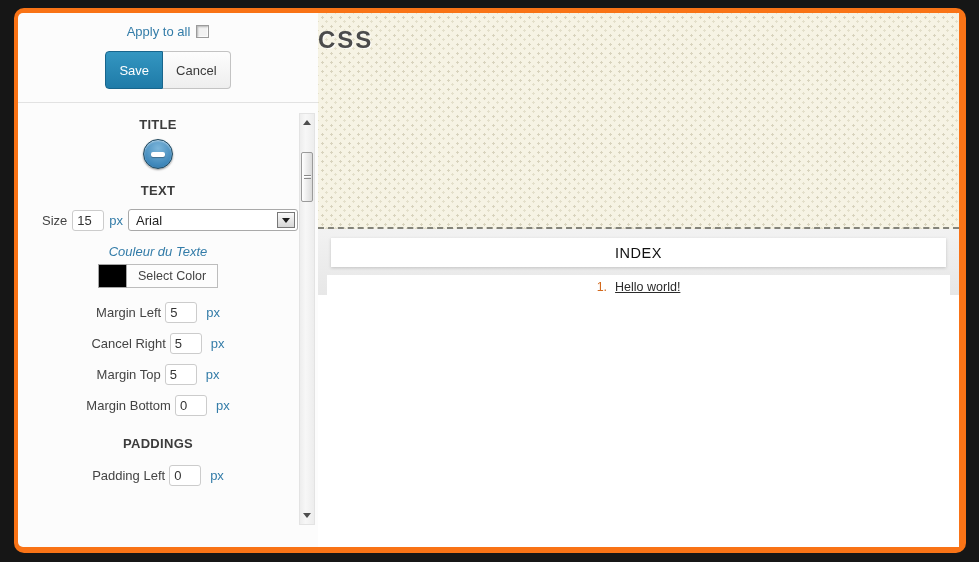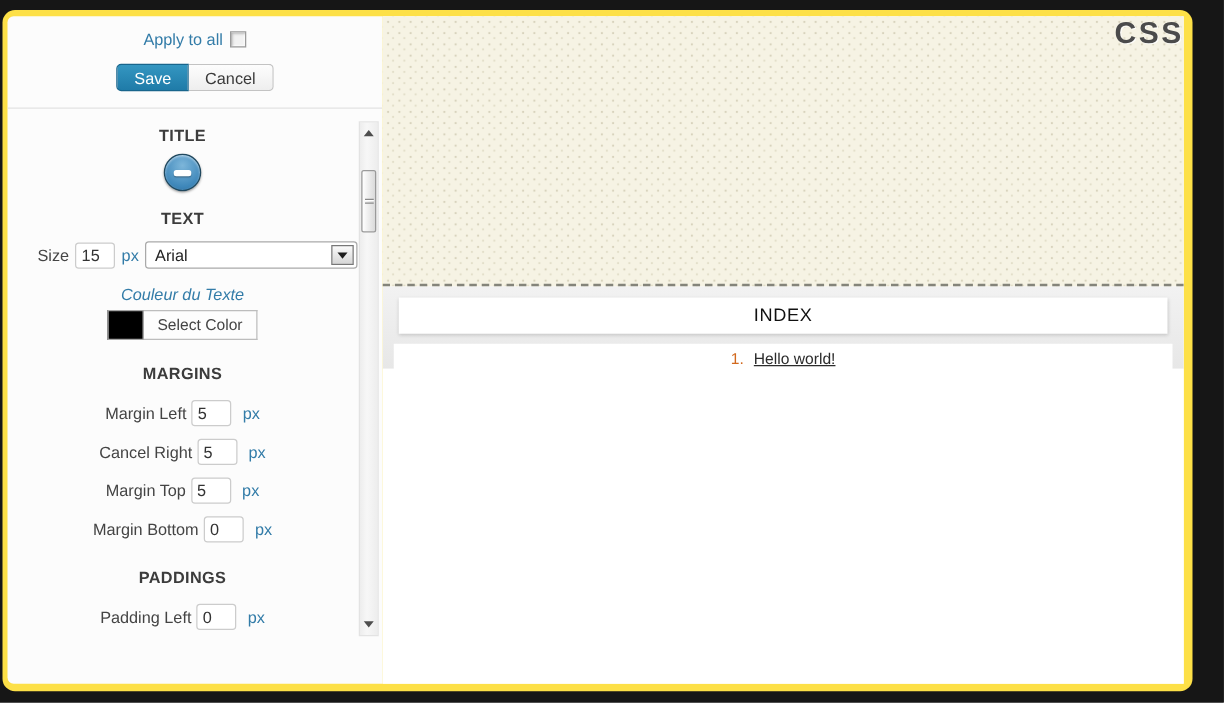--- a/index.html
+++ b/index.html
@@ -1,27 +1,27 @@
 <!DOCTYPE html>
 <html style="--accent: #337ca8; --num-orange: #d2691e; --swatch-black: #000000;"><head>
 <meta charset="utf-8">
 <style>
   * { margin:0; padding:0; box-sizing:border-box; }
   html,body { width:979px; height:562px; background:#161616; font-family:"Liberation Sans", sans-serif; overflow:hidden; }
 
-  .window { position:absolute; left:2px; top:8px; width:952px; height:545px;
-    background:#fde047; border-radius:10px; padding:5px 7px 6px 4px; display:flex; }
+  .window { position:absolute; left:14px; top:8px; width:952px; height:545px;
+    background:#f97316; border-radius:10px; padding:5px 7px 6px 4px; display:flex; }
 
   
   .panel { width:300px; background:#fcfcfc; border-radius:5px 0 0 5px; position:relative; overflow:hidden; }
   .apply-row { margin-top:11px; text-align:center; font-size:13px; color:var(--accent); display:flex; justify-content:center; align-items:center; gap:6px; }
   .checkbox { width:13px; height:13px; background:#f2f2f2; border:1px solid #9b9b9b;
     box-shadow: inset 1px 1px 2px rgba(0,0,0,.25), inset -1px -1px 1px #fff; display:inline-block; }
   .btn-row { margin-top:12px; display:flex; justify-content:center; }
-  .btn { font-size:13px; height:22px; padding:0 13px; border:1px solid #c3c3c3; background:linear-gradient(#fdfdfd,#eee); color:#3a3a3a; cursor:pointer; font-family:"Liberation Sans",sans-serif; }
+  .btn { font-size:13px; height:38px; padding:0 13px; border:1px solid #c3c3c3; background:linear-gradient(#fdfdfd,#eee); color:#3a3a3a; cursor:pointer; font-family:"Liberation Sans",sans-serif; }
   .btn.save { background:linear-gradient(#3496c1,#1f7ba8); border-color:#18658c; color:#fff; border-radius:4px 0 0 4px; }
   .btn.cancel { border-radius:0 4px 4px 0; border-left:none; }
   .divider { margin-top:13px; border-top:1px solid #e2e2e2; }
 
   .scroll-region { position:relative; height:424px; overflow:hidden; }
   .scroll-content { padding-right:20px; }
   .sec-header { margin-top:14px; text-align:center; font-size:13px; font-weight:bold; color:#3c3c3c; letter-spacing:.3px; }
   .minus-btn { margin:7px auto 0; width:30px; height:30px; border-radius:50%;
     background: radial-gradient(circle at 50% 30%, #7db6da, #3e87ba 70%, #2f6f9e);
     border:1px solid #20485e; display:flex; align-items:center; justify-content:center; cursor:pointer;
@@ -56,21 +56,21 @@
   .sthumb { position:absolute; left:1px; top:38px; width:12px; height:50px; border:1px solid #9a9a9a; border-radius:2px;
     background:linear-gradient(90deg,#fff,#dadada); display:flex; align-items:center; justify-content:center; cursor:grab; }
   .grip { width:7px; border-top:1px solid #8a8a8a; border-bottom:1px solid #8a8a8a; height:4px; background:linear-gradient(#fff 1px, transparent 1px); }
 
   
   .preview { flex:1; background:#fff; display:flex; flex-direction:column; overflow:hidden; }
   .beige { height:216px; position:relative; border-bottom:2px dashed #84847a;
     background-color:#f6f3e4;
     background-image: radial-gradient(#d8d3bd 1px, transparent 1.2px), radial-gradient(#e3dfca 1px, transparent 1.2px);
     background-size:9px 9px; background-position:0 0, 4px 4px; }
-  .css-title { text-align:right; margin-top:0; font-size:24px; font-weight:bold; color:#4b4b4b; letter-spacing:2px;
+  .css-title { text-align:left; margin-top:13px; font-size:24px; font-weight:bold; color:#4b4b4b; letter-spacing:2px;
     text-shadow:1px 1px 0 rgba(255,255,255,.8); }
   .diagram { width:328px; margin:5px auto 0; }
   .dbox { border:1px dotted #2c2c2c; }
   .dlabel { display:block; font-size:9px; font-weight:bold; letter-spacing:.7px; color:#1c1c1c; padding:4px 2px 3px 6px; }
   .d-global { background:#fff; padding:0 5px 5px 5px; }
   .d-header { margin-bottom:4px; padding-bottom:2px; }
   .d-container { padding:0 6px 5px 6px; }
   .d-ol { padding:0 6px 5px 6px; }
   .d-line { padding:0 6px 5px 6px; }
   .d-link { padding-bottom:2px; }
@@ -126,21 +126,20 @@
           </div>
         </div>
 
         <div class="color-link">Couleur du Texte</div>
 
         <div class="swatch-row">
           <span class="swatch" style="background:var(--swatch-black)"></span>
           <button class="select-color-btn">Select Color</button>
         </div>
 
-        <div class="sec-header" style="margin-top:19px">MARGINS</div>
 
         <div class="field-row m-first">
           <span class="lbl">Margin Left</span>
           <input class="txt-input" value="5" style="">
           <span class="unit">px</span>
         </div>
         <div class="field-row">
           <span class="lbl">Cancel Right</span>
           <input class="txt-input" value="5" style="">
           <span class="unit">px</span>

